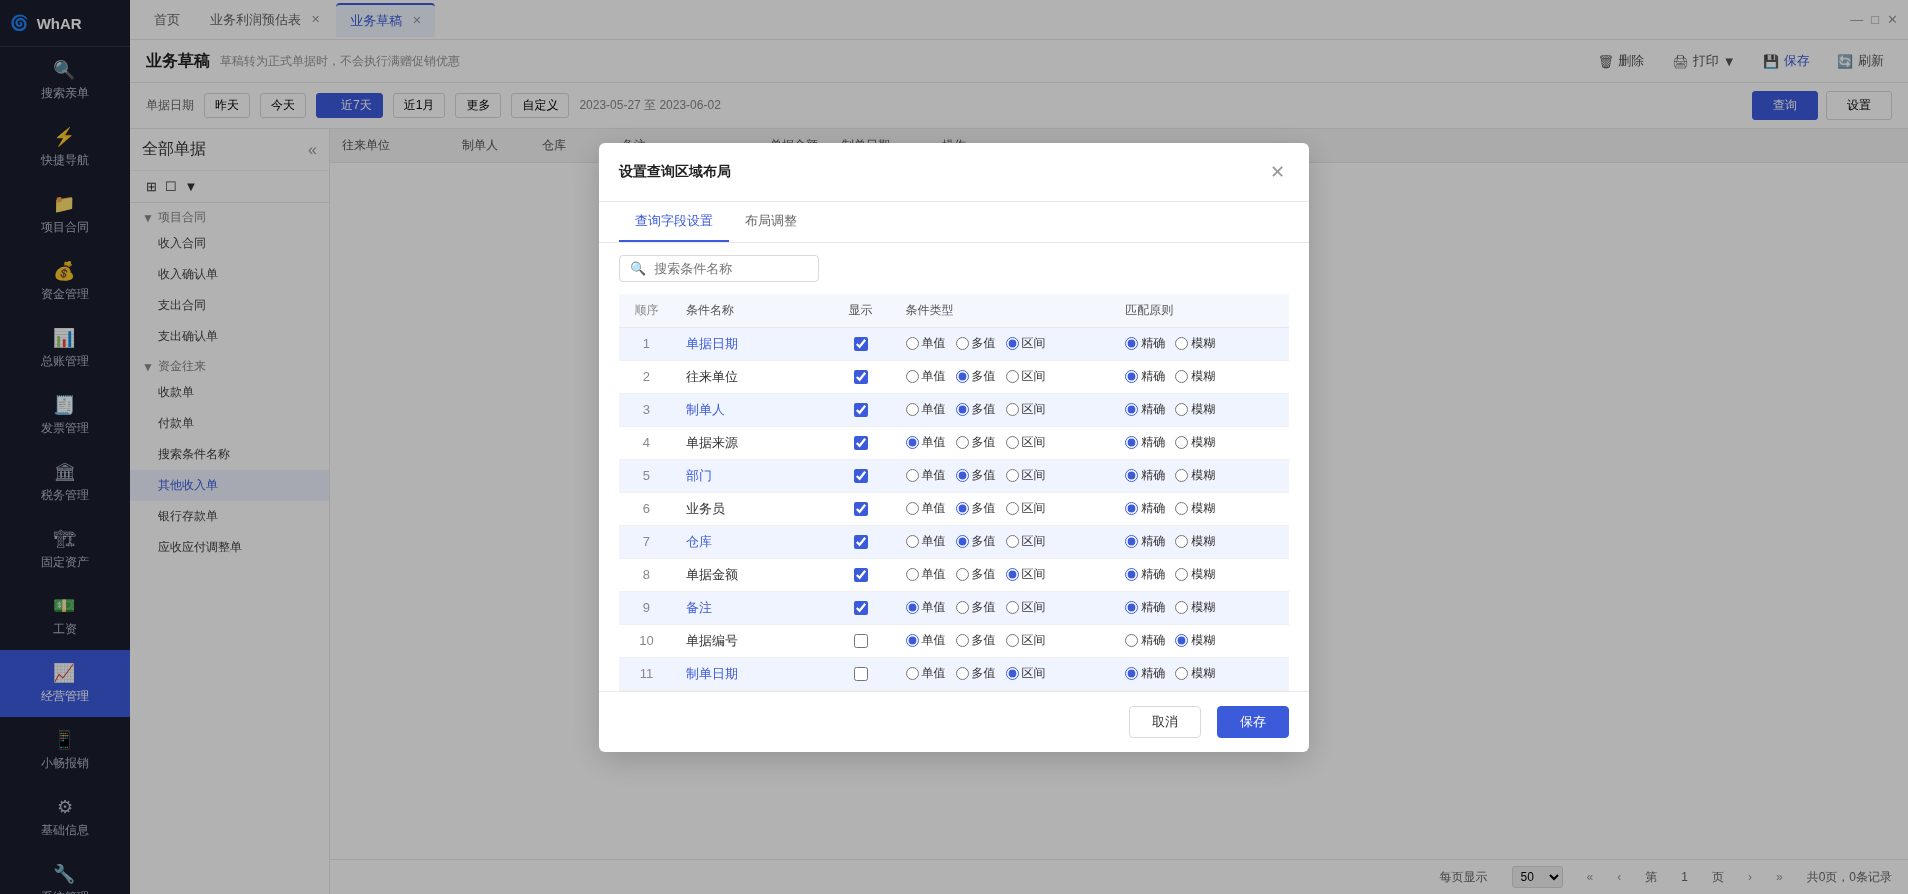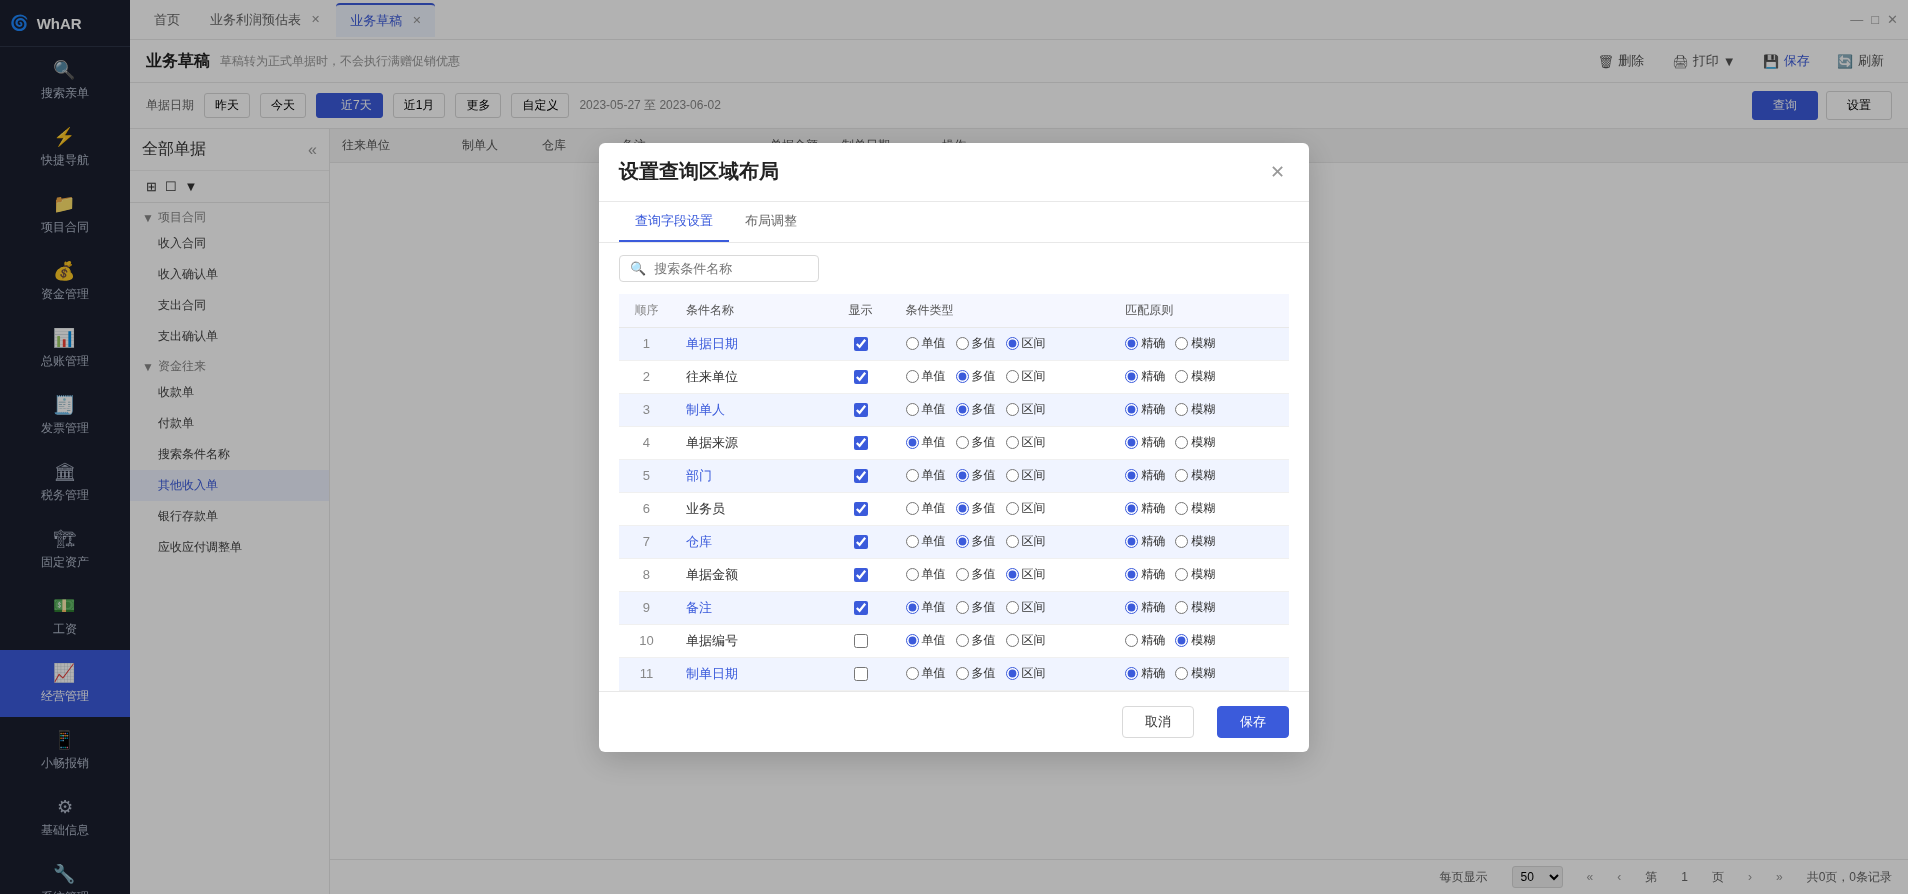--- a/index.html
+++ b/index.html
@@ -56,21 +56,21 @@
 
     
     .bottom-bar { background: #fff; border-top: 1px solid #e8e8e8; padding: 6px 16px; display: flex; align-items: center; justify-content: flex-end; gap: 24px; font-size: 12px; color: #666; }
 
     
     .overlay { position: fixed; top: 0; left: 0; width: 100%; height: 100%; background: rgba(0,0,0,0.3); z-index: 100; display: flex; align-items: center; justify-content: center; }
 
     
     .modal { background: #fff; border-radius: 6px; width: 710px; max-height: 640px; display: flex; flex-direction: column; box-shadow: 0 8px 32px rgba(0,0,0,0.18); }
     .modal-header { display: flex; align-items: center; justify-content: space-between; padding: 14px 20px; border-bottom: 1px solid #e8e8e8; }
-    .modal-title { font-size: 20px; font-weight: 600; color: #222; }
+    .modal-title { font-size: 14px; font-weight: 600; color: #222; }
     .modal-close { cursor: pointer; font-size: 18px; color: #999; padding: 4px; }
     .modal-tabs { display: flex; gap: 0; padding: 0 20px; border-bottom: 1px solid #e8e8e8; }
     .modal-tab { padding: 10px 16px; font-size: 13px; color: #666; cursor: pointer; border-bottom: 2px solid transparent; }
     .modal-tab.active { color: #3b5bdb; border-bottom: 2px solid #3b5bdb; }
     .modal-search { padding: 12px 20px; }
     .search-input-wrapper { display: flex; align-items: center; gap: 8px; border: 1px solid #d9d9d9; border-radius: 4px; padding: 5px 10px; width: 200px; }
     .search-input-wrapper input { border: none; outline: none; font-size: 13px; background: transparent; width: 150px; }
     .modal-table-wrapper { overflow-y: auto; flex: 1; padding: 0 20px; }
     .modal-table { width: 100%; border-collapse: collapse; }
     .modal-table thead th { background: #f5f7ff; padding: 8px 12px; font-size: 12px; color: #555; font-weight: 500; text-align: left; border-bottom: 1px solid #e8e8e8; position: sticky; top: 0; }
@@ -81,21 +81,21 @@
     .modal-table .seq-col { width: 50px; text-align: center; color: #888; }
     .modal-table .name-col { width: 140px; }
     .modal-table .show-col { width: 60px; text-align: center; }
     .modal-table .type-col { width: 200px; }
     .modal-table .match-col { width: 160px; }
     .radio-group { display: flex; align-items: center; gap: 10px; }
     .radio-item { display: flex; align-items: center; gap: 3px; font-size: 12px; cursor: pointer; }
     .radio-item input[type=radio] { accent-color: #3b5bdb; cursor: pointer; }
     .checkbox-item { display: flex; align-items: center; justify-content: center; }
     .checkbox-item input[type=checkbox] { accent-color: #3b5bdb; cursor: pointer; width: 14px; height: 14px; }
-    .modal-footer { display: flex; align-items: center; justify-content: flex-end; padding: 14px 20px; border-top: 1px solid #e8e8e8; gap: 23px; }
+    .modal-footer { display: flex; align-items: center; justify-content: flex-end; padding: 14px 20px; border-top: 1px solid #e8e8e8; gap: 16px; }
     .btn { padding: 6px 22px; border-radius: 4px; font-size: 13px; cursor: pointer; border: 1px solid #d9d9d9; background: #fff; color: #333; }
     .btn.primary { background: #3b5bdb; color: #fff; border-color: #3b5bdb; }
 
     
     ::-webkit-scrollbar { width: 6px; height: 6px; }
     ::-webkit-scrollbar-thumb { background: #ccc; border-radius: 3px; }
   </style>
 </head>
 <body>
 

